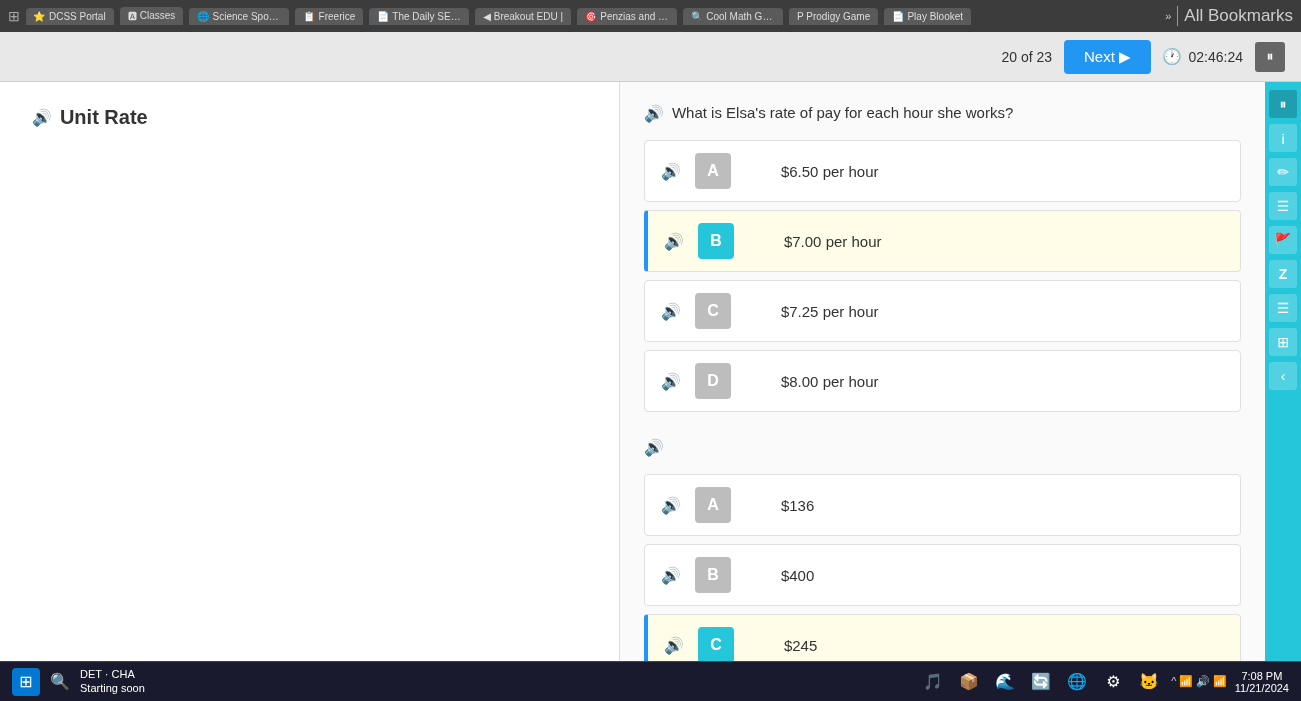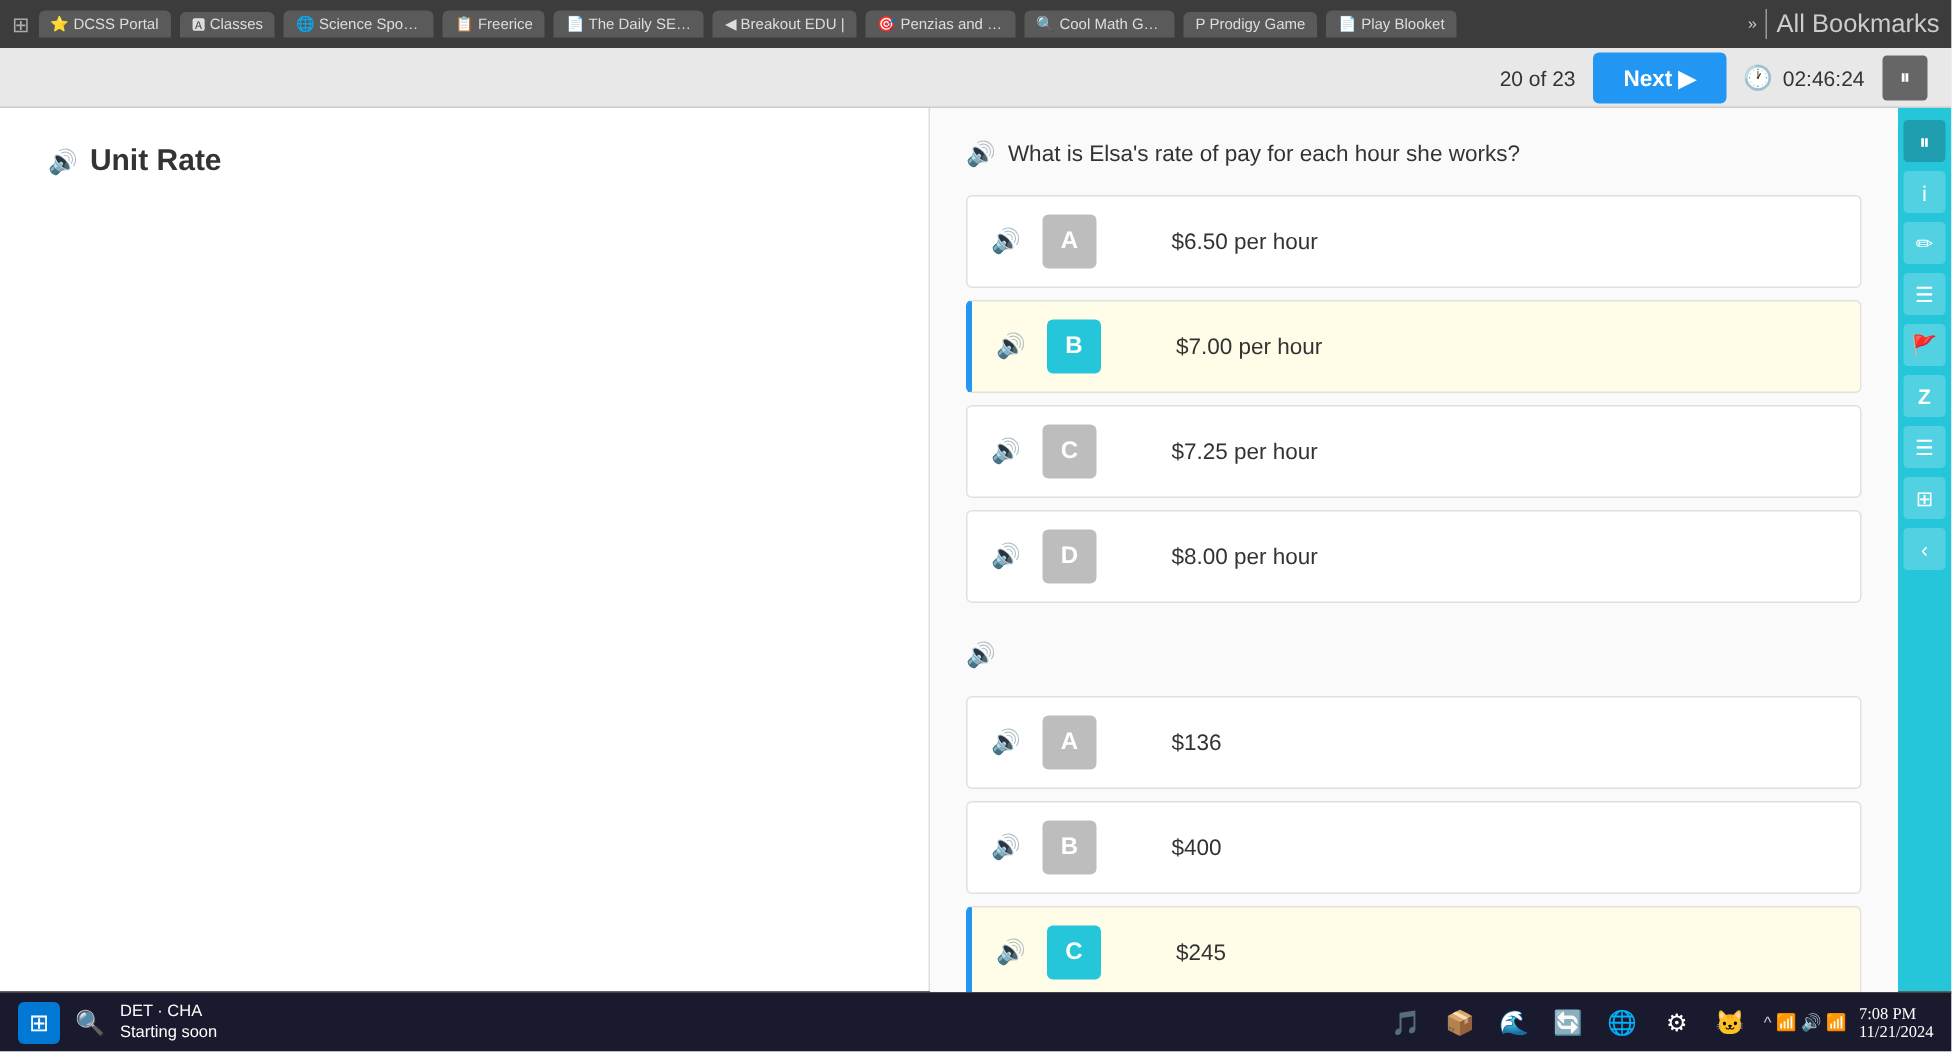--- a/index.html
+++ b/index.html
@@ -33,41 +33,41 @@
       color: #ddd;
       white-space: nowrap;
       overflow: hidden;
       text-overflow: ellipsis;
       max-width: 100px;
     }
 
     
     .top-controls {
       background: #e8e8e8;
-      height: 40px;
+      height: 50px;
       display: flex;
       align-items: center;
       justify-content: flex-end;
       padding: 0 16px;
       gap: 12px;
       border-bottom: 1px solid #ccc;
       flex-shrink: 0;
     }
     .progress-text {
       font-size: 14px;
       color: #333;
     }
     .next-btn {
       background: #2196F3;
       color: white;
       border: none;
       border-radius: 4px;
       padding: 8px 20px;
       font-size: 15px;
-      font-weight: bold;
+      font-weight: normal;
       cursor: pointer;
       display: flex;
       align-items: center;
       gap: 4px;
     }
     .timer {
       display: flex;
       align-items: center;
       gap: 6px;
       font-size: 14px;
@@ -246,22 +246,21 @@
       display: flex;
       align-items: center;
       justify-content: center;
       font-size: 16px;
       cursor: pointer;
       color: white;
     }
     .taskbar-time {
       color: white;
       font-size: 11px;
-      text-align: left;
-      font-family: Liberation Serif, serif;
+      text-align: center;
     }
     .taskbar-sys {
       display: flex;
       align-items: center;
       gap: 8px;
     }
 
     .divider-v {
       width: 1px;
       height: 20px;

